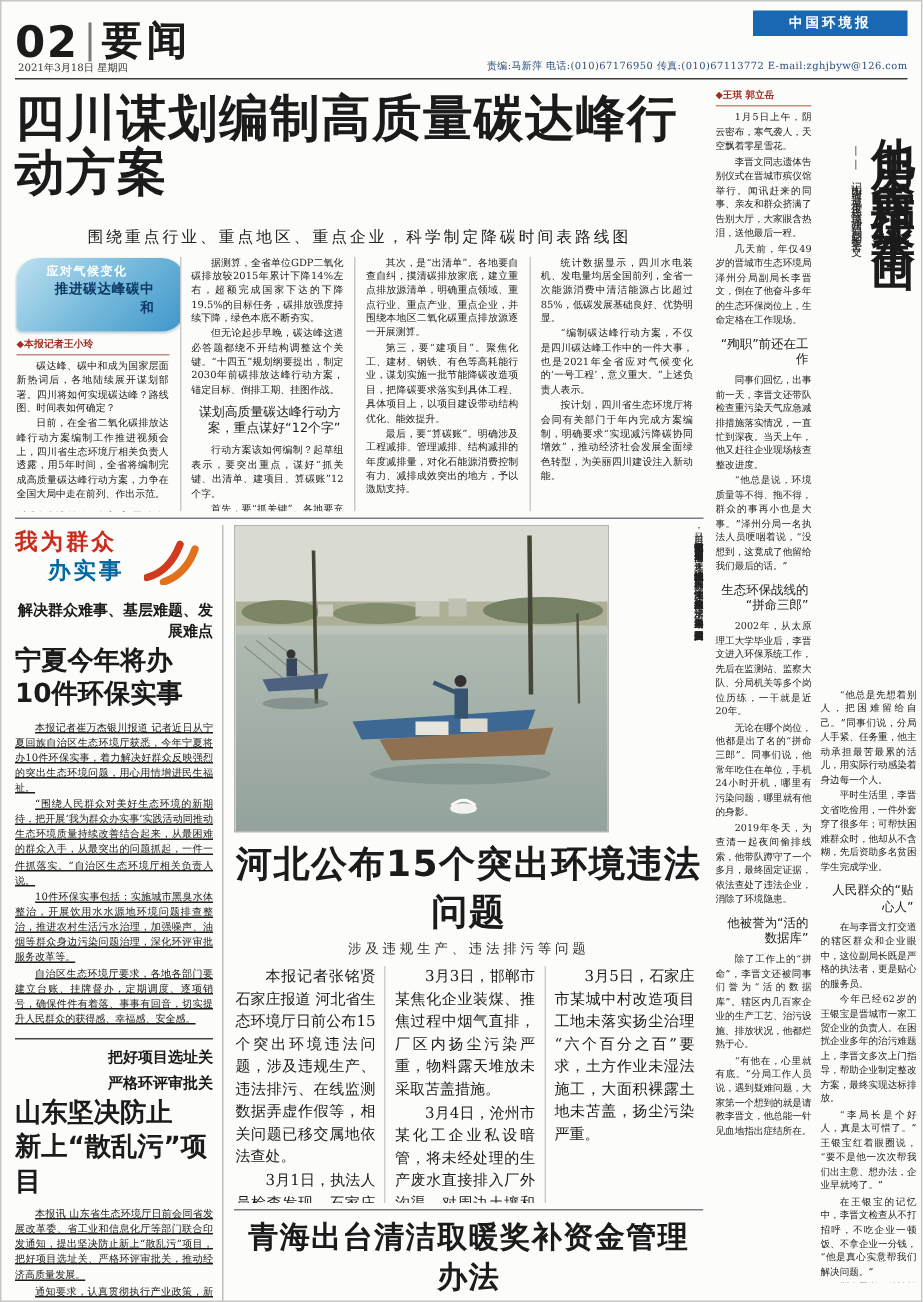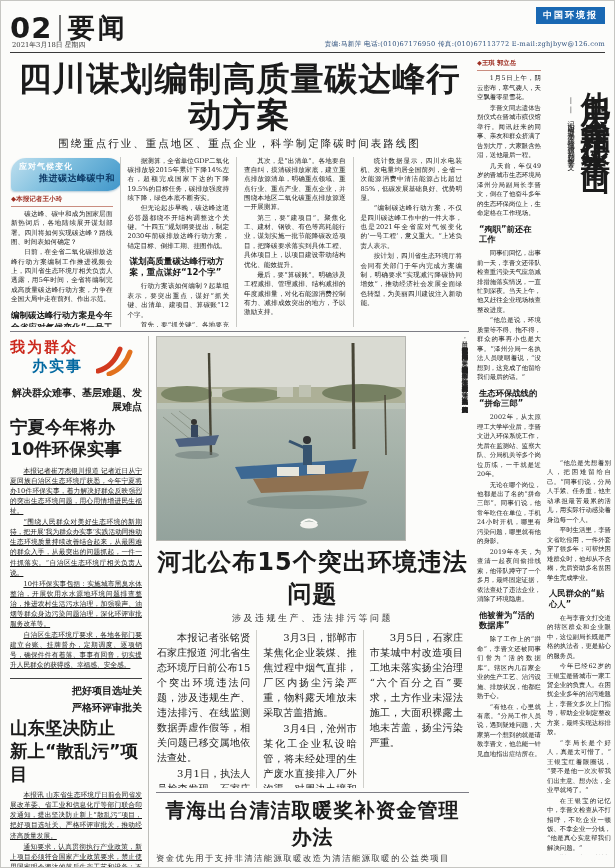--- a/index.html
+++ b/index.html
@@ -8,44 +8,44 @@
         padding:6px 9px;position:relative;overflow:hidden;color:#1b1b1b;
         font-family:"DejaVu Serif",serif;}
   
   .header{position:relative;height:46px;border-bottom:1.6px solid #3a3a3a;}
   .hd-left{display:flex;align-items:flex-end;gap:7px;padding-top:8px;}
   .hd-pageno{font:bold 29px "DejaVu Sans",sans-serif;letter-spacing:1px;line-height:.9;}
   .hd-sep{width:1.5px;height:26px;background:#7a7a7a;}
   .hd-section{font:bold 27px "DejaVu Serif",serif;line-height:.95;letter-spacing:3px;}
   .hd-date{position:absolute;left:2px;bottom:2px;font-size:6.8px;color:#333;}
   .hd-badge{position:absolute;top:0;right:0;background:#1968b3;color:#fff;
-            font:bold 9px "DejaVu Sans",sans-serif;padding:2px 7px;letter-spacing:2px;}
+            font:bold 9px "DejaVu Sans",sans-serif;padding:2px 24px;letter-spacing:2px;}
   .hd-contact{position:absolute;right:0;bottom:3px;font-size:6.6px;color:#2c4f7c;letter-spacing:.3px;}
   
   .content{display:flex;margin-top:4px;height:804px;}
   .main-left{width:462px;}
   .vrule-main{width:1px;background:#9a9aa0;margin:0 4px;}
   .right-col{flex:1;display:flex;gap:6px;}
   .hrule{border-top:1px solid #7d7d85;margin:4px 0;}
   
-  .sc-headline{font:bold 33px "DejaVu Sans",sans-serif;text-align:center;letter-spacing:1px;
-               line-height:1.1;margin:4px 0 3px;}
+  .sc-headline{font:bold 33px "DejaVu Sans",sans-serif;letter-spacing:1px;
+               line-height:1.1;margin:4px 0 17px;}
   .sc-subtitle{text-align:center;font-size:10.5px;letter-spacing:2px;color:#222;margin-bottom:6px;}
   .sc-cols{display:flex;height:170px;overflow:hidden;}
   .sc-col{flex:1;padding:0 7px;border-left:1px solid #c9c9c5;font-size:6.6px;line-height:1.42;
           text-align:justify;overflow:hidden;}
   .sc-col:first-child{border-left:none;padding-left:1px;}
-  .badge-climate{width:112px;height:33px;border-radius:15px 15px 15px 4px;margin:1px auto 4px;
+  .badge-climate{width:112px;height:49px;border-radius:15px 15px 15px 4px;margin:1px auto 4px;
                  background:linear-gradient(135deg,#bfe0ef 0%,#7dbede 45%,#3e95c9 100%);
-                 padding:3px 8px;box-shadow:0 1px 2px rgba(60,120,160,.4);}
+                 padding:3px 20px;box-shadow:0 1px 2px rgba(60,120,160,.4);}
   .badge-l1{font:bold 8px "DejaVu Sans",sans-serif;color:#fff;letter-spacing:1px;}
   .badge-l2{font:bold 9px "DejaVu Sans",sans-serif;color:#0d3a66;text-align:right;letter-spacing:.5px;}
   
   .fl-p{text-indent:2em;text-align:justify;margin-bottom:1px;}
-  .fl-h{font-weight:bold;text-align:left;font-size:1.3em;line-height:1.3;margin:5px 2px 4px;
+  .fl-h{font-weight:normal;text-align:right;font-size:1.3em;line-height:1.3;margin:5px 2px 4px;
         font-family:"DejaVu Sans",sans-serif;}
   .fl-b{font-weight:bold;font-size:1.28em;line-height:1.45;margin-top:4px;
         font-family:"DejaVu Sans",sans-serif;}
   .fl-by{color:#9e2f23;font-weight:bold;margin:2px 0 3px;border-bottom:1px solid #c98d80;
          padding-bottom:2px;}
   
   .mid-row{display:flex;height:578px;}
   .sidebar{width:138px;padding-right:6px;overflow:hidden;}
   .vrule-mid{width:1px;background:#bdbdb9;}
   .center{flex:1;padding-left:7px;overflow:hidden;}

